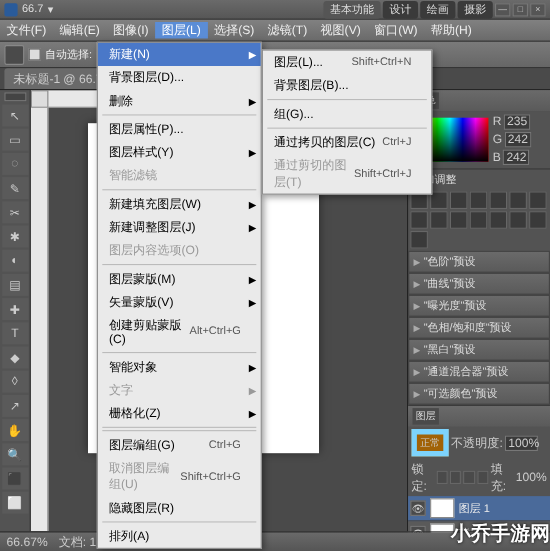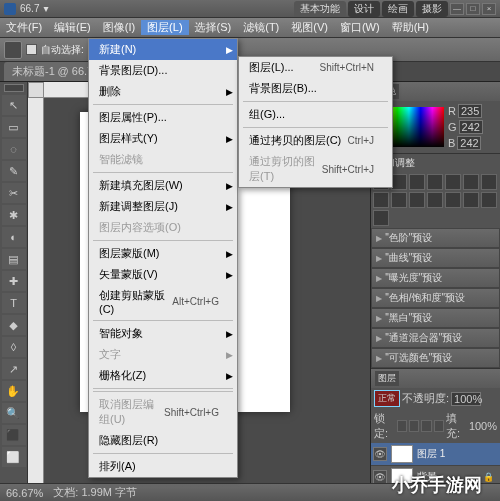--- a/index.html
+++ b/index.html
@@ -48,42 +48,42 @@
 .sliders .srow{display:flex;align-items:center;gap:2px}
 .sliders .sval{width:24px;background:#3a3a3a;border:1px solid #777;text-align:right;padding:0 2px}
 .adjtitle{color:#ddd;font-size:10px;padding:2px 4px}
 .adjgrid{display:flex;flex-wrap:wrap;gap:2px;padding:2px}
 .adjicon{width:16px;height:16px;background:#3a3a3a;border:1px solid #666}
 .presetlist{display:flex;flex-direction:column}
 .presetitem{background:linear-gradient(#6a6a6a,#5a5a5a);border:1px solid #444;padding:2px 4px;color:#ddd;font-size:10px;display:flex;align-items:center}
 .presetitem .tri{margin-right:3px;font-size:8px;color:#aaa}
 .layerpanel .pbody{padding:0}
 .layercontrols{display:flex;align-items:center;gap:2px;padding:2px 3px;color:#ccc;font-size:9px}
-.layercontrols .sel2{background:#7f1d1d;border:1px solid #7dd3fc;padding:1px 3px;font-size:9px}
+.layercontrols .sel2{background:#a16207;border:5px solid #7dd3fc;padding:1px 3px;font-size:9px}
 .layercontrols .pct{background:#3a3a3a;border:1px solid #777;width:30px;text-align:right;padding:0 2px}
 .locks{display:flex;align-items:center;gap:2px;padding:2px 3px;color:#ccc;font-size:9px}
 .locks .lk{width:12px;height:12px;background:#4a4a4a;border:1px solid #666}
 .layerlist{display:flex;flex-direction:column}
 .layerrow{display:flex;align-items:center;background:#5a5a5a;border-bottom:1px solid #444;padding:2px}
 .layerrow.sel{background:#4a6a9a}
 .layerrow .eye{width:14px;height:14px;background:#4a4a4a;border:1px solid #777;margin-right:4px;display:flex;align-items:center;justify-content:center;font-size:9px;color:#ccc}
 .layerrow .thumb{width:22px;height:18px;background:#fff;border:1px solid #888;margin-right:4px}
 .layerrow .lname{color:#eee;font-size:10px}
 .layerrow .lockicon{margin-left:auto;font-size:9px;color:#aaa;margin-right:3px}
 .statusbar{position:absolute;bottom:0;left:0;right:0;height:18px;background:linear-gradient(#6a6a6a,#555);display:flex;align-items:center;color:#ccc;font-size:10px;padding:0 6px;border-top:1px solid #333}
 .statusbar .zoom{margin-right:10px}
 .dropdown{position:absolute;background:#eaeaea;border:1px solid #888;box-shadow:2px 2px 6px rgba(0,0,0,.4);color:#000;z-index:100}
 .dd-main{top:38px;left:88px;width:150px}
 .dd-item{padding:3px 18px 3px 10px;font-size:11px;display:flex;align-items:center;position:relative}
 .dd-item.hi{background:#4a78c8;color:#fff}
 .dd-item .sc{margin-left:auto;font-size:10px;color:#555}
 .dd-item .arr{position:absolute;right:4px;font-size:9px}
 .dd-sep{height:1px;background:#bbb;margin:2px 4px}
-.dd-sub{top:56px;left:238px;width:155px}
-.watermark{position:absolute;bottom:4px;right:18px;color:#fff;font-size:18px;font-weight:bold;text-shadow:0 0 3px #000;z-index:200}
+.dd-sub{top:45px;left:238px;width:155px}
+.watermark{position:absolute;bottom:4px;right:0;color:#fff;font-size:18px;font-weight:bold;text-shadow:0 0 3px #000;z-index:200}
 </style>
 </head>
 <body>
 
 <div class="titlebar">
   <div class="left">
     <div class="icon"></div>
     <div class="txt">66.7</div>
     <div class="txt">▾</div>
   </div>
@@ -270,20 +270,21 @@
     <div class="dd-sep"></div>
     <div class="dd-item">图层蒙版(M)<span class="arr">▶</span></div>
     <div class="dd-item">矢量蒙版(V)<span class="arr">▶</span></div>
     <div class="dd-item">创建剪贴蒙版(C)<span class="sc">Alt+Ctrl+G</span></div>
     <div class="dd-sep"></div>
     <div class="dd-item">智能对象<span class="arr">▶</span></div>
     <div class="dd-item" style="color: rgb(153, 153, 153);">文字<span class="arr">▶</span></div>
     <div class="dd-item">栅格化(Z)<span class="arr">▶</span></div>
     <div class="dd-sep"></div>
     <div class="dd-sep"></div>
+    <div class="dd-item">图层编组(G)<span class="sc">Ctrl+G</span></div>
     <div class="dd-item" style="color: rgb(153, 153, 153);">取消图层编组(U)<span class="sc">Shift+Ctrl+G</span></div>
     <div class="dd-item">隐藏图层(R)</div>
     <div class="dd-sep"></div>
     <div class="dd-item">排列(A)</div>
   </div>
 <div class="dropdown dd-sub" id="ddsub">
     <div class="dd-item">图层(L)...<span class="sc">Shift+Ctrl+N</span></div>
     <div class="dd-item">背景图层(B)...</div>
     <div class="dd-sep"></div>
     <div class="dd-item">组(G)...</div>

